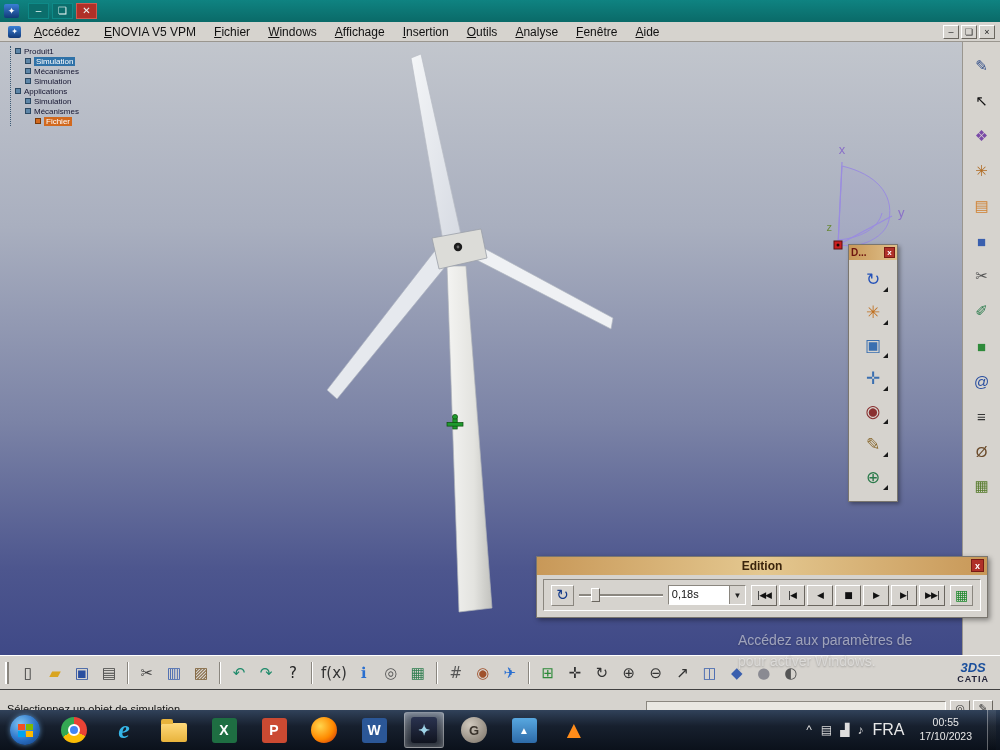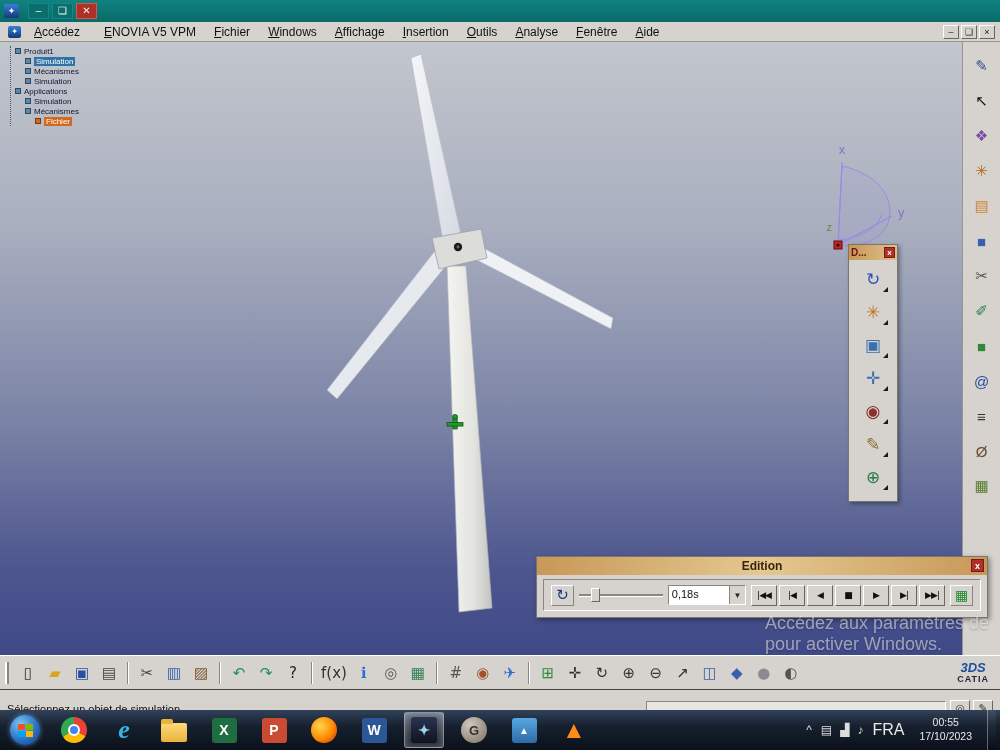--- a/index.html
+++ b/index.html
@@ -106,22 +106,22 @@
   
   .statusbar{position:absolute;top:689px;left:0;right:0;height:38px;background:var(--menubar-gray,#d6d3ce);
     border-top:1px solid #404040;display:flex;align-items:center;font-size:11px;color:#111;padding:0 7px;gap:4px;}
   .status-msg{white-space:nowrap;}
   .status-field{margin-left:auto;width:300px;height:15px;background:#e9e7e2;
     border:1px solid;border-color:#8a867f #fff #fff #8a867f;}
   .st-btn{width:20px;height:17px;display:flex;align-items:center;justify-content:center;font-size:11px;
     background:#d6d3ce;border:1px solid;border-color:#fff #6a665f #6a665f #fff;color:#333;}
 
   
-  .watermark{position:absolute;left:738px;top:613px;z-index:60;pointer-events:none;
-    color:rgba(242,242,242,.55);font-size:18px;line-height:21px;text-shadow:0 1px 2px rgba(0,0,0,.25);margin-left:27px;}
+  .watermark{position:absolute;left:738px;top:630px;z-index:60;pointer-events:none;
+    color:rgba(242,242,242,.55);font-size:14px;line-height:21px;text-shadow:0 1px 2px rgba(0,0,0,.25);}
 
   
   .taskbar{position:absolute;top:710px;left:0;right:0;height:40px;
     background:linear-gradient(#31425a,#17202e 40%,var(--taskbar-dark,#0b111b));display:flex;align-items:center;z-index:70;}
   .start-btn{width:50px;height:40px;display:flex;align-items:center;justify-content:center;}
   .start-orb{width:30px;height:30px;border-radius:50%;
     background:radial-gradient(circle at 35% 30%,#7ec4f2,#2a72c8 55%,#123a78);
     display:grid;grid-template-columns:7px 7px;grid-template-rows:6px 6px;gap:1px;place-content:center;
     box-shadow:0 0 5px rgba(120,190,255,.6);}
   .fl1{background:#f25022;} .fl2{background:#7fba00;} .fl3{background:#00a4ef;} .fl4{background:#ffb900;}

